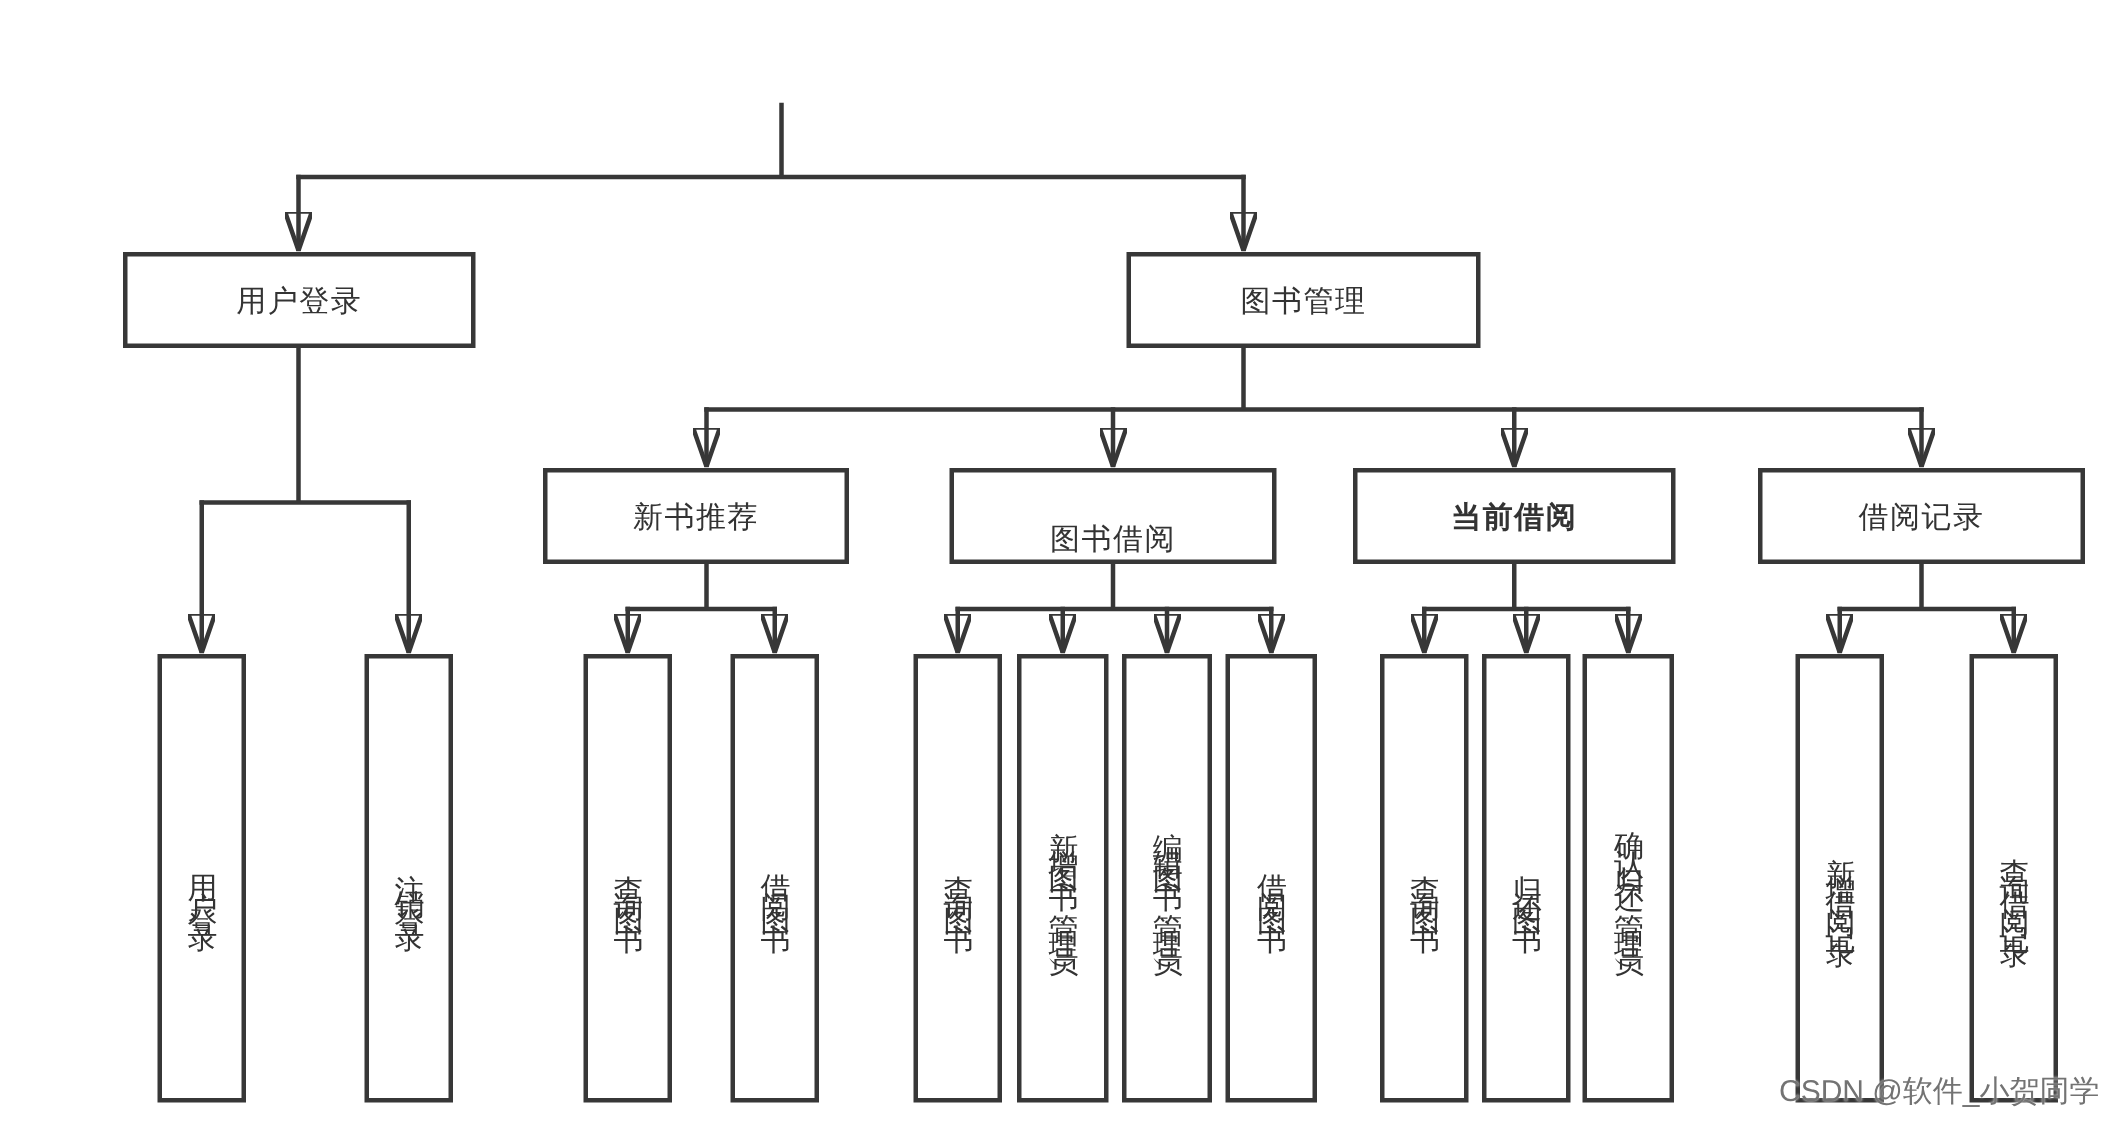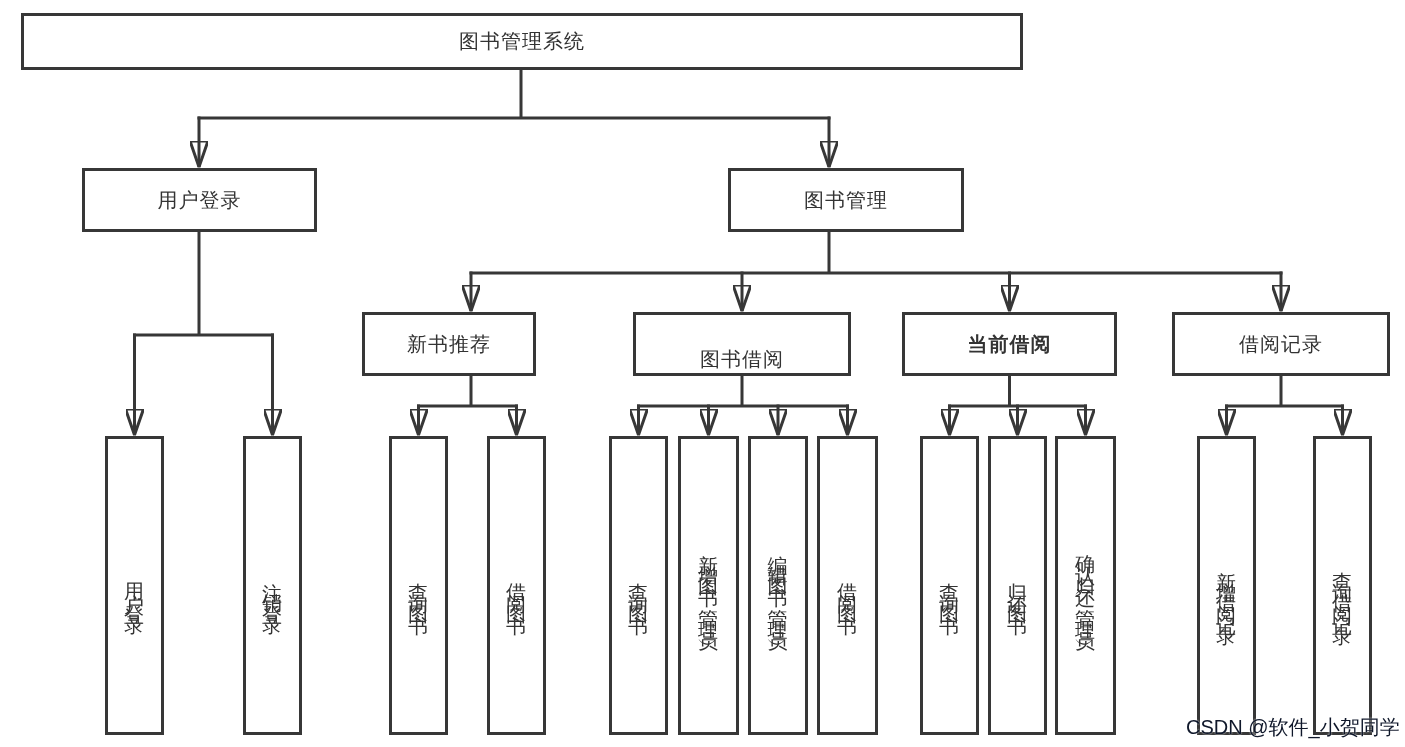--- a/index.html
+++ b/index.html
@@ -38,22 +38,22 @@
   .vnode {
     writing-mode: vertical-rl;
     letter-spacing: 11px;
     font-size: 20px;
     line-height: 1;
     padding-top: 6px;
   }
   
   .n-root        { left: 21px;   top: 13px;  width: 1002px; height: 57px; }
   .n-login       { left: 82px;   top: 168px; width: 235px;  height: 64px; }
-  .n-bookmgmt    { left: 728px;  top: 168px; width: 236px;  height: 64px; }
-  .n-newbook     { left: 362px;  top: 312px; width: 174px;  height: 64px; }
+  .n-bookmgmt    { left: 751px;  top: 168px; width: 236px;  height: 64px; }
+  .n-newbook     { left: 362px;  top: 312px; width: 204px;  height: 64px; }
   .n-borrow      { left: 633px;  top: 312px; width: 218px;  height: 64px; align-items: flex-end; }
   .n-current     { left: 902px;  top: 312px; width: 215px;  height: 64px; font-weight: bold; }
   .n-records     { left: 1172px; top: 312px; width: 218px;  height: 64px; align-items: center; }
   
   .vnode { top: 436px; width: 59px; height: 299px; }
   .v-userlogin   { left: 105px;  }
   .v-logout      { left: 243px;  }
   .v-query1      { left: 389px;  }
   .v-borrow1     { left: 487px;  }
   .v-query2      { left: 609px;  }
@@ -63,21 +63,21 @@
   .v-query3      { left: 920px;  }
   .v-return      { left: 988px;  }
   .v-confirm     { left: 1055px; width: 61px; }
   .v-addrecord   { left: 1197px; }
   .v-queryrecord { left: 1313px; }
   .watermark {
     position: absolute;
     left: 1186px;
     top: 714px;
     font-size: 20px;
-    color: #0f172a;
+    color: #737373;
     white-space: nowrap;
     letter-spacing: 0px;
     text-shadow: 0 0 2px #ffffff;
   }
 </style>
 </head>
 <body>
 
 <div class="canvas">
 
@@ -129,23 +129,20 @@
       <path d="M1085.5,406 V434" marker-end="url(#arw)"></path>
     </g>
 
     <g>
       <path d="M1281,376 V406 M1226.5,406 H1342.5"></path>
       <path d="M1226.5,406 V434" marker-end="url(#arw)"></path>
       <path d="M1342.5,406 V434" marker-end="url(#arw)"></path>
     </g>
   </svg>
 
-  <div class="node n-root">
-    <span>图书管理系统</span>
-  </div>
 
   <div class="node n-login">
     <span>用户登录</span>
   </div>
   <div class="node n-bookmgmt">
     <span>图书管理</span>
   </div>
 
   <div class="node n-newbook">
     <span>新书推荐</span>

